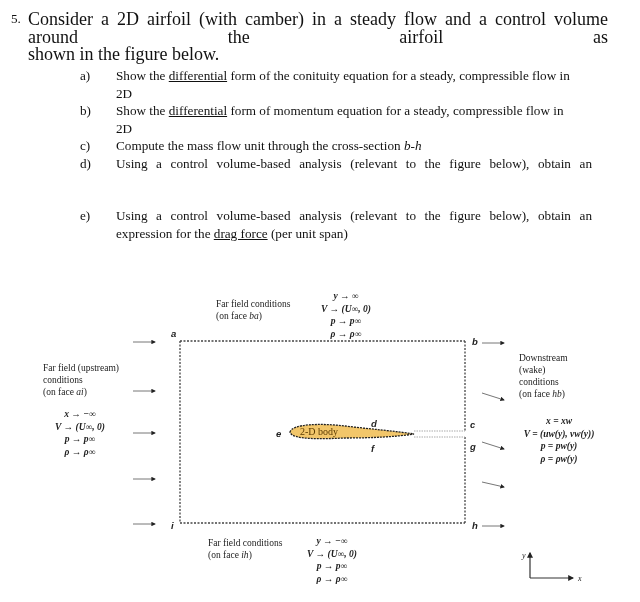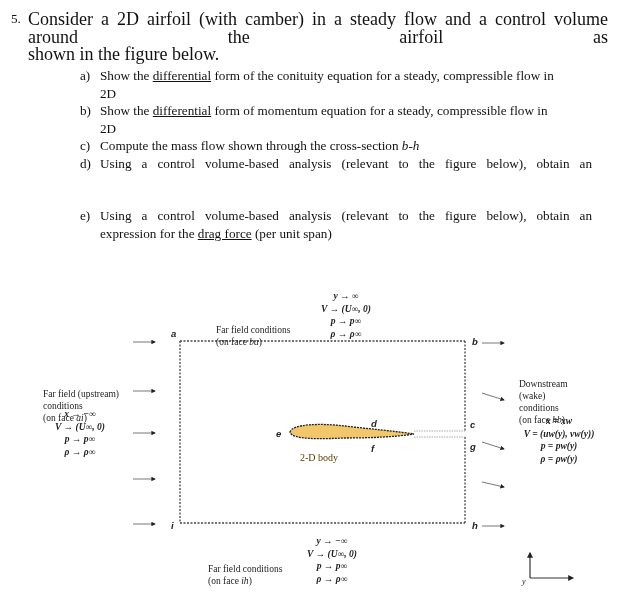--- a/index.html
+++ b/index.html
@@ -2,25 +2,25 @@
 <html><head>
 <meta charset="utf-8">
 <style>
   html, body { margin: 0; padding: 0; background: #ffffff; }
   body { width: 640px; height: 602px; position: relative; overflow: hidden;
          font-family: "Liberation Serif", serif; color: #111; }
   .q-num { position: absolute; left: 11px; top: 11px; font-size: 13.2px; }
   .q-text { position: absolute; left: 28px; top: 11px; width: 580px; font-size: 18px; line-height: 17.5px; }
   .item { position: absolute; left: 80px; width: 512px; font-size: 13.2px; line-height: 17.5px; }
   .item .lbl { position: absolute; left: 0; top: 0; }
-  .item .txt { display: block; margin-left: 20px; text-align: justify; text-align-last: left; }
+  .item .txt { display: block; margin-left: 36px; text-align: justify; text-align-last: left; }
   .u { text-decoration: underline; }
   .it { font-style: italic; text-align: right; }
   .fig { position: absolute; left: 0; top: 0; width: 640px; height: 602px; }
-  .ftxt { position: absolute; font-size: 9.5px; line-height: 12px; font-family: "Liberation Serif", serif; color: #222; margin-top: 26px; }
+  .ftxt { position: absolute; font-size: 9.5px; line-height: 12px; font-family: "Liberation Serif", serif; color: #222; }
   .math { position: absolute; font-size: 9.5px; line-height: 12.5px; font-family: "Liberation Serif", serif; font-style: italic; font-weight: bold; color: #222; text-align: center; }
   .pt { position: absolute; font-size: 9.5px; font-family: "Liberation Sans", sans-serif; font-style: italic; font-weight: bold; color: #222; }
 </style>
 </head>
 <body>
 
 <div class="q-num">5.</div>
 <div class="q-text">
   <div style="text-align:justify;text-align-last:justify;">Consider a 2D airfoil (with camber) in a steady flow and a control volume around the airfoil as</div>
   <div>shown in the figure below.</div>
@@ -33,21 +33,21 @@
 </div>
 
 <div class="item" style="top:102px;">
   <span class="lbl">b)</span>
   <span class="txt"><span>Show the </span><span class="u">differential</span><span> form of momentum equation for a steady, compressible flow in</span></span>
   <span class="txt">2D</span>
 </div>
 
 <div class="item" style="top:137px;">
   <span class="lbl">c)</span>
-  <span class="txt"><span>Compute the mass flow shown through the cross-section </span><span class="it">b-h</span></span>
+  <span class="txt"><span>Compute the mass flow unit through the cross-section </span><span class="it">b-h</span></span>
 </div>
 
 <div class="item" style="top:155px;">
   <span class="lbl">d)</span>
   <span class="txt" style="text-align-last:justify;">Using a control volume-based analysis (relevant to the figure below), obtain an</span>
 </div>
 
 <div class="item" style="top:207px;">
   <span class="lbl">e)</span>
   <span class="txt" style="text-align-last:justify;">Using a control volume-based analysis (relevant to the figure below), obtain an</span>

